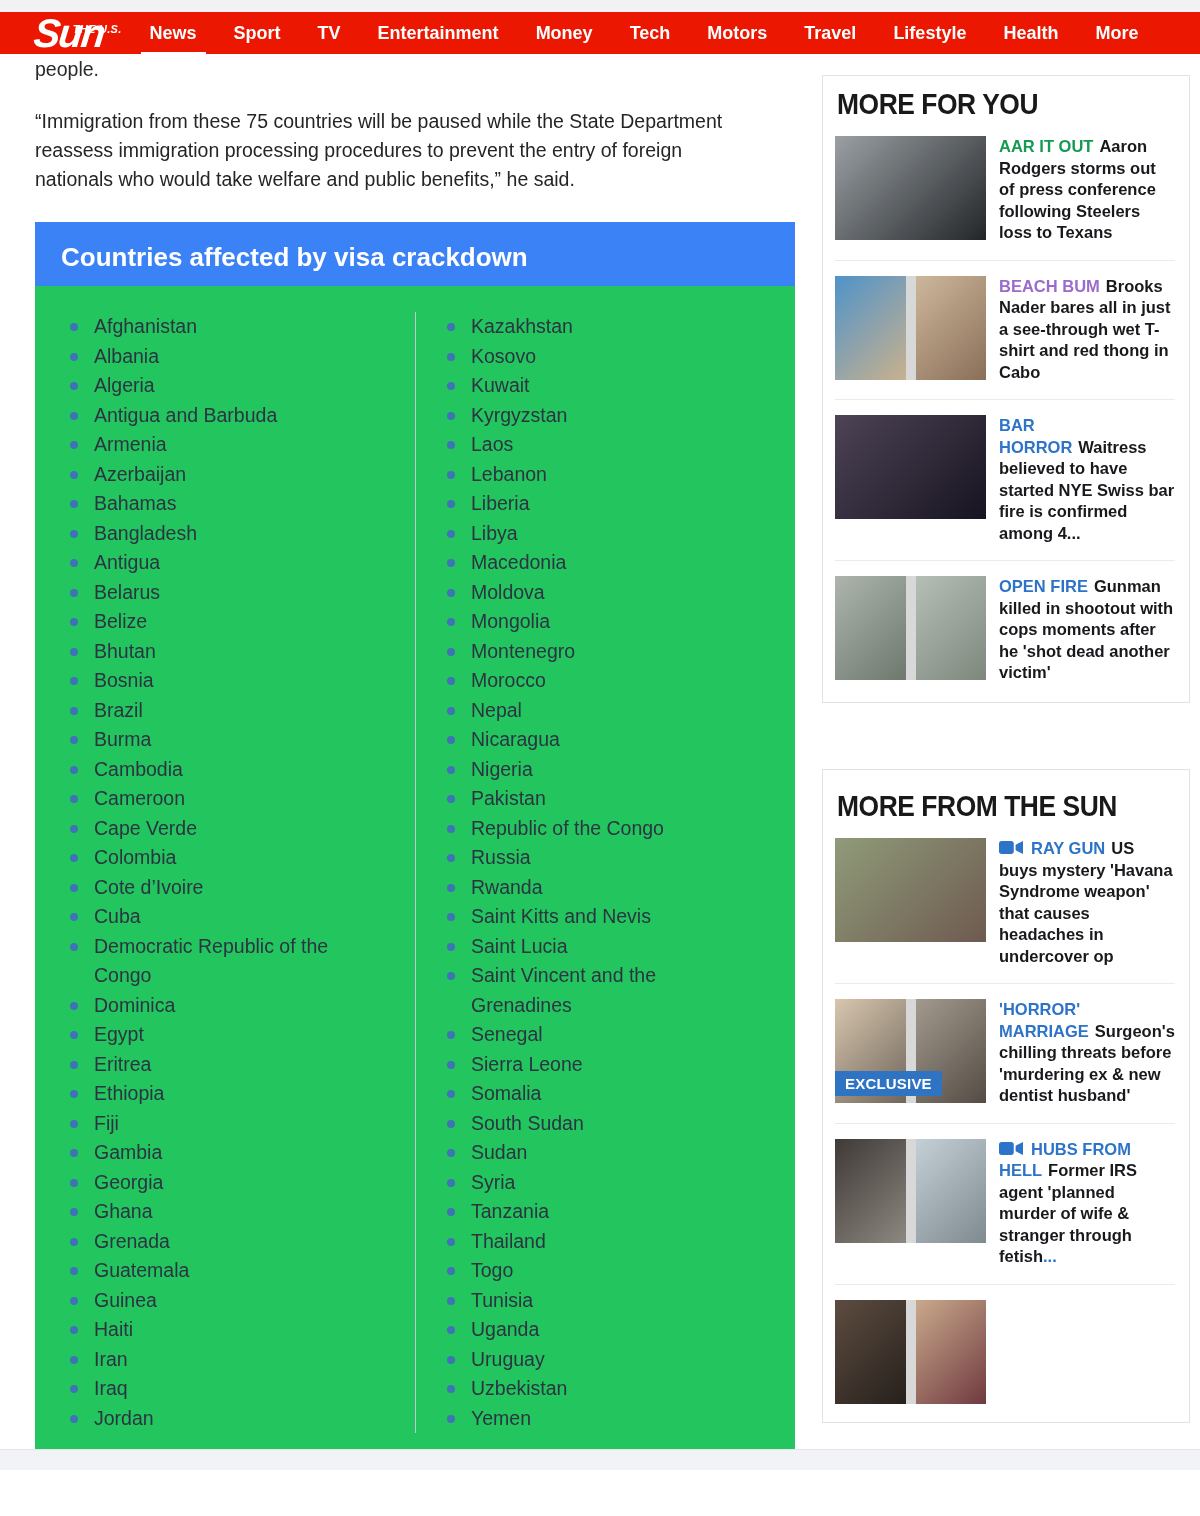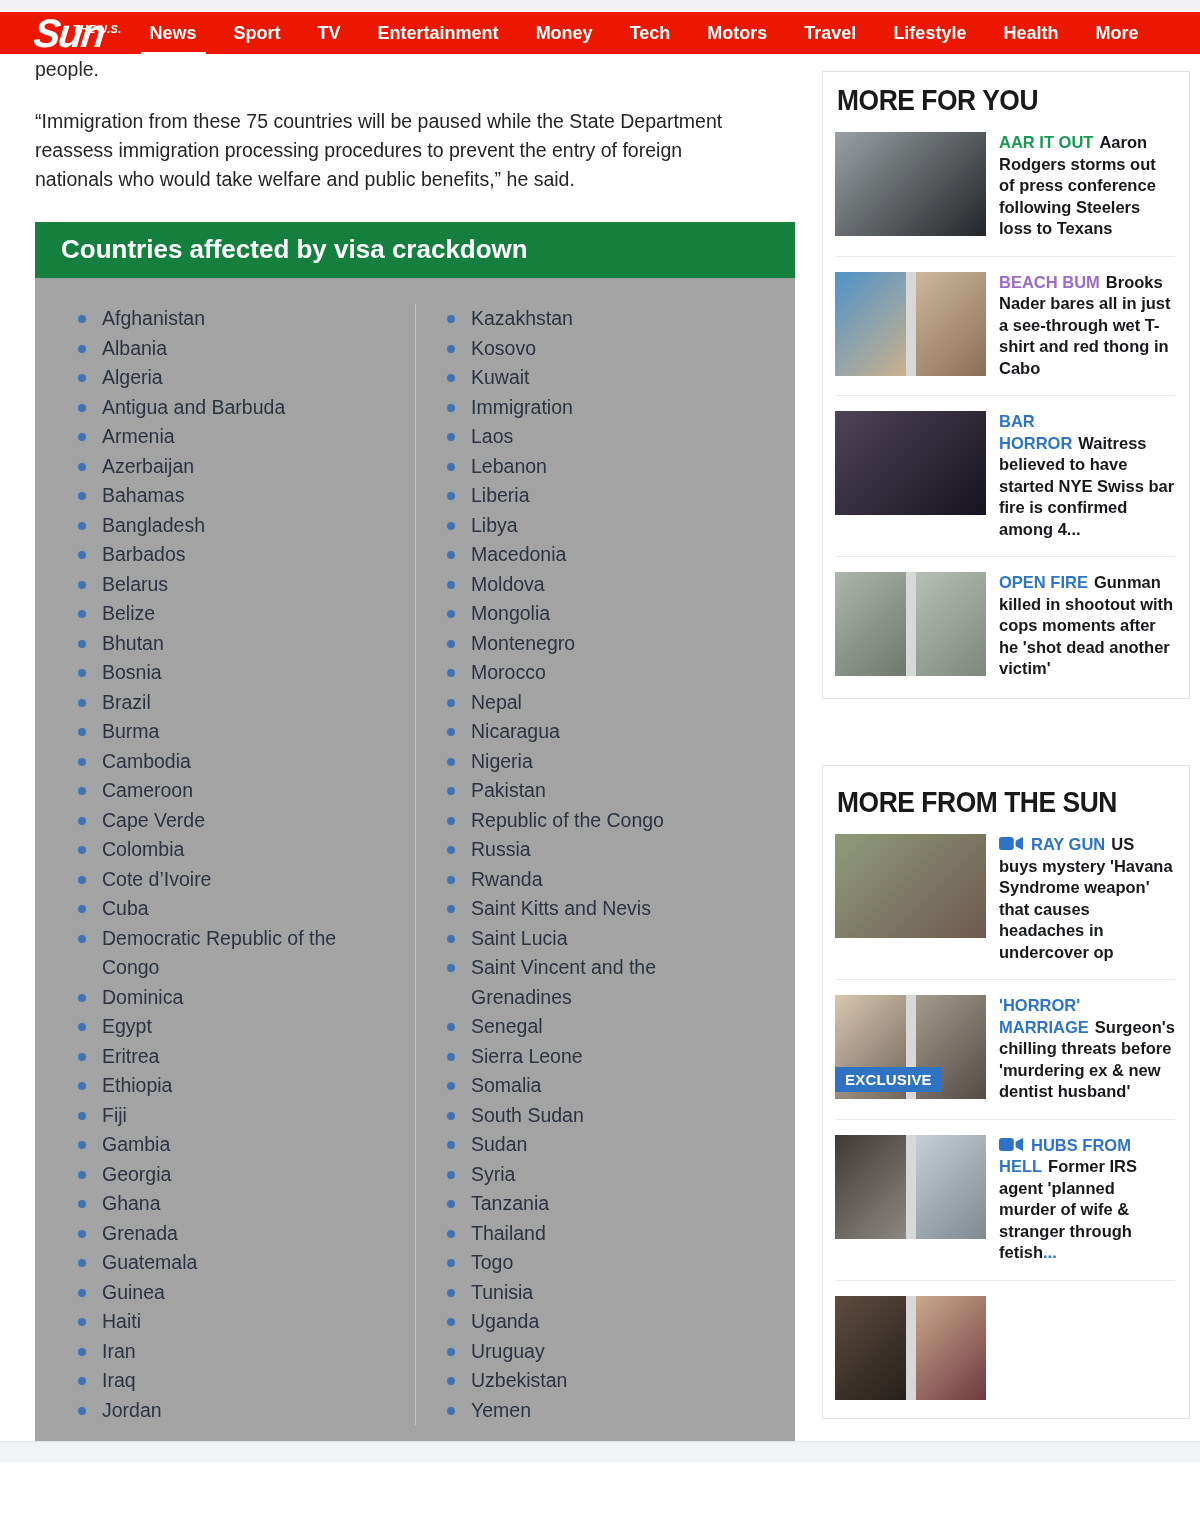--- a/index.html
+++ b/index.html
@@ -35,25 +35,25 @@
     content:"";position:absolute;left:-9px;right:-9px;bottom:-8px;height:10px;background:#fff;
   }
   
   .body-row{display:flex;align-items:center;}
   .main{width:797px;flex:none;box-sizing:border-box;padding:0 2px 0 35px;background:#fff;}
   .cutoff{margin:4px 0 0;font-size:19.5px;color:#2a2a2a;}
   .article-p{margin:26px 0 0;max-width:708px;font-size:19.5px;line-height:29px;color:#252525;}
   
   .countries{margin-top:28px;}
   .box-header{
-    background:#15803d;color:#fff;
+    background:#3b82f6;color:#fff;
     font-size:26px;font-weight:700;
-    padding:12px 20px 13px 26px;
-  }
-  .box-list{background:#a3a3a3;display:flex;padding:26px 12px 16px;}
+    padding:20px 20px 13px 26px;
+  }
+  .box-list{background:#22c55e;display:flex;padding:26px 4px 16px;}
   .country-col{list-style:none;margin:0;padding:0 44px 0 0;width:50%;box-sizing:border-box;}
   .country-col.right{border-left:1px solid #bdc7d8;}
   .country-col li{
     position:relative;padding-left:55px;
     font-size:19.5px;line-height:29.5px;color:#2c3442;
   }
   .dot{
     position:absolute;left:31px;top:11px;
     width:8px;height:8px;border-radius:50%;background:#3e74b4;
   }
@@ -193,21 +193,21 @@
               <span>Bahamas</span>
             </li>
 
             <li>
               <span class="dot"></span>
               <span>Bangladesh</span>
             </li>
 
             <li>
               <span class="dot"></span>
-              <span>Barbados</span>
+              <span>Antigua</span>
             </li>
 
             <li>
               <span class="dot"></span>
               <span>Belarus</span>
             </li>
 
             <li>
               <span class="dot"></span>
               <span>Belize</span>
@@ -356,21 +356,21 @@
               <span>Kosovo</span>
             </li>
 
             <li>
               <span class="dot"></span>
               <span>Kuwait</span>
             </li>
 
             <li>
               <span class="dot"></span>
-              <span>Immigration</span>
+              <span>Kyrgyzstan</span>
             </li>
 
             <li>
               <span class="dot"></span>
               <span>Laos</span>
             </li>
 
             <li>
               <span class="dot"></span>
               <span>Lebanon</span>

